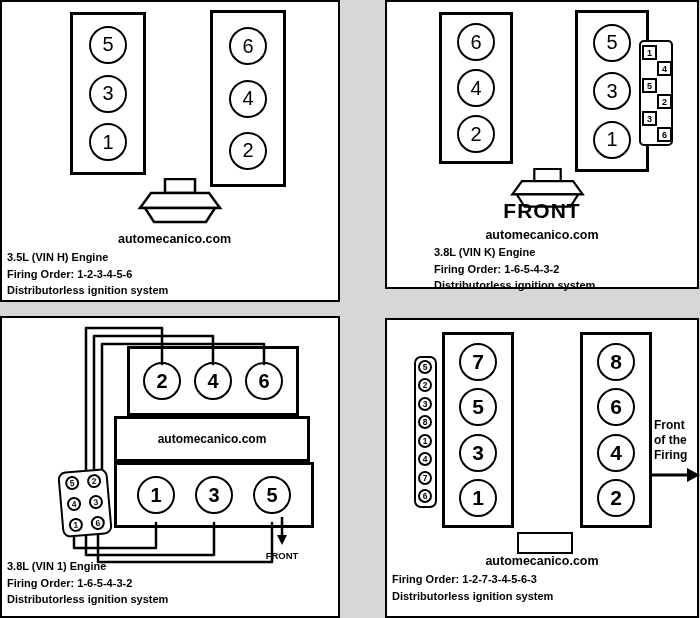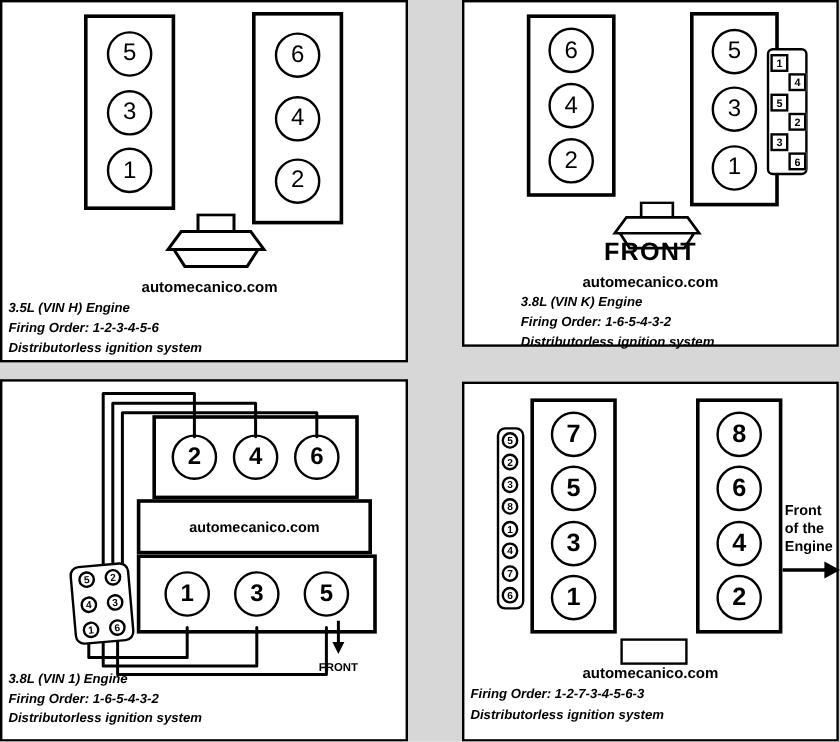--- a/index.html
+++ b/index.html
@@ -12,21 +12,21 @@
   .p3 { left: 0;     top: 316px; width: 340px; height: 302px; }
   .p4 { left: 385px; top: 318px; width: 314px; height: 300px; }
 
   .bank { position: absolute; border: 3px solid #000; background: #fff;
           display: flex; flex-direction: column; align-items: center; justify-content: space-evenly; }
   .cyl { width: 38px; height: 38px; min-height: 38px; border: 2px solid #000; border-radius: 50%;
          background: #fff; display: flex; align-items: center; justify-content: center; font-size: 20px; }
   .p4 .cyl { font-weight: bold; font-size: 21px; }
   .p3 .cyl { font-weight: 600; }
 
-  .info { position: absolute; left: 5px; font-weight: bold; font-size: 11px; line-height: 16.5px; white-space: nowrap; font-style: italic; }
+  .info { position: absolute; left: 5px; font-weight: bold; font-size: 11px; line-height: 16.5px; white-space: nowrap; }
   .watermark { position: absolute; font-weight: bold; font-size: 12.5px; }
   .center { left: 0; right: 0; text-align: center; }
 
   
   .p1-bankL { left: 68px;  top: 10px; width: 76px; height: 163px; }
   .p1-bankR { left: 208px; top: 8px;  width: 76px; height: 177px; }
   .p1-pulley { position: absolute; left: 132px; top: 176px; }
   .p1-wm { left: 116px; top: 230px; }
   .p1-info { top: 247px; }
 
@@ -209,21 +209,21 @@
     <div class="bank p4-bankR">
       <div class="cyl">8</div>
       <div class="cyl">6</div>
       <div class="cyl">4</div>
       <div class="cyl">2</div>
     </div>
     <div class="p4-box"></div>
     <div class="p4-front">
       <div>Front</div>
       <div>of the</div>
-      <div>Engine</div>
+      <div>Firing</div>
     </div>
     <svg class="p4-arrow" width="48" height="16" viewBox="0 0 48 16">
       <line x1="0" y1="8" x2="36" y2="8" stroke="#000" stroke-width="3"></line>
       <polygon points="35,1 35,15 48,8" fill="#000"></polygon>
     </svg>
     <div class="watermark p4-wm center">automecanico.com</div>
     <div class="info p4-info">
       <div>Firing Order: 1-2-7-3-4-5-6-3</div>
       <div>Distributorless ignition system</div>
     </div>

